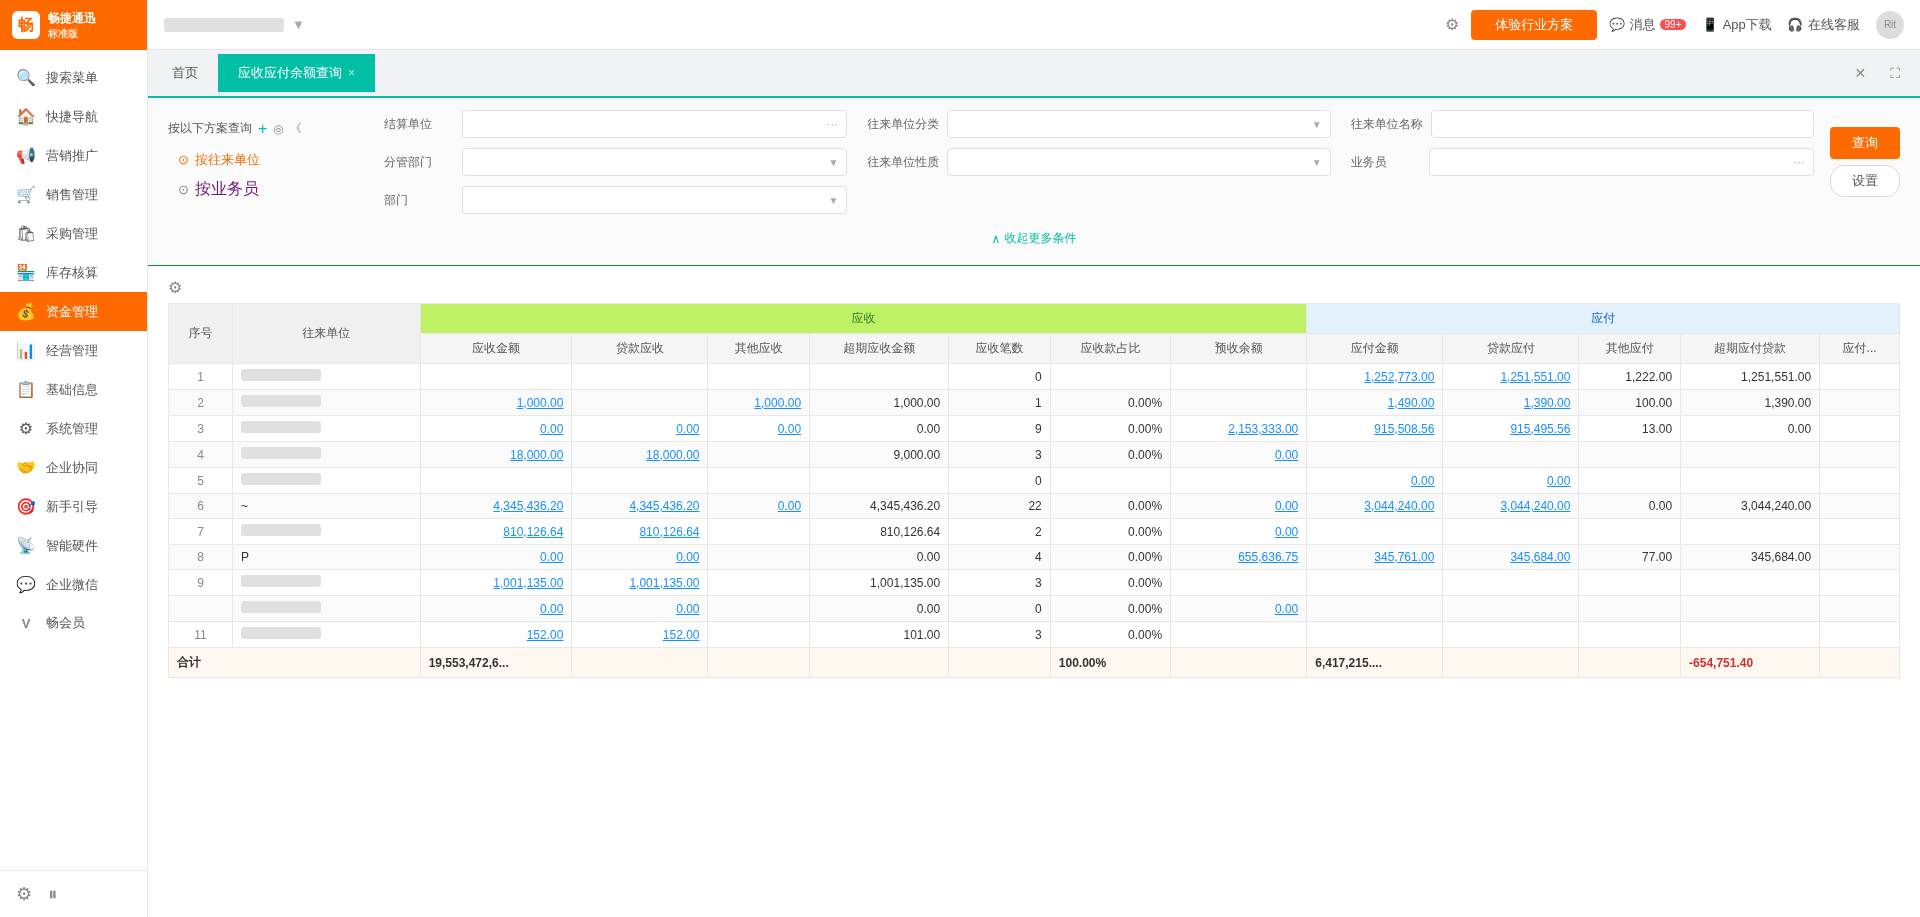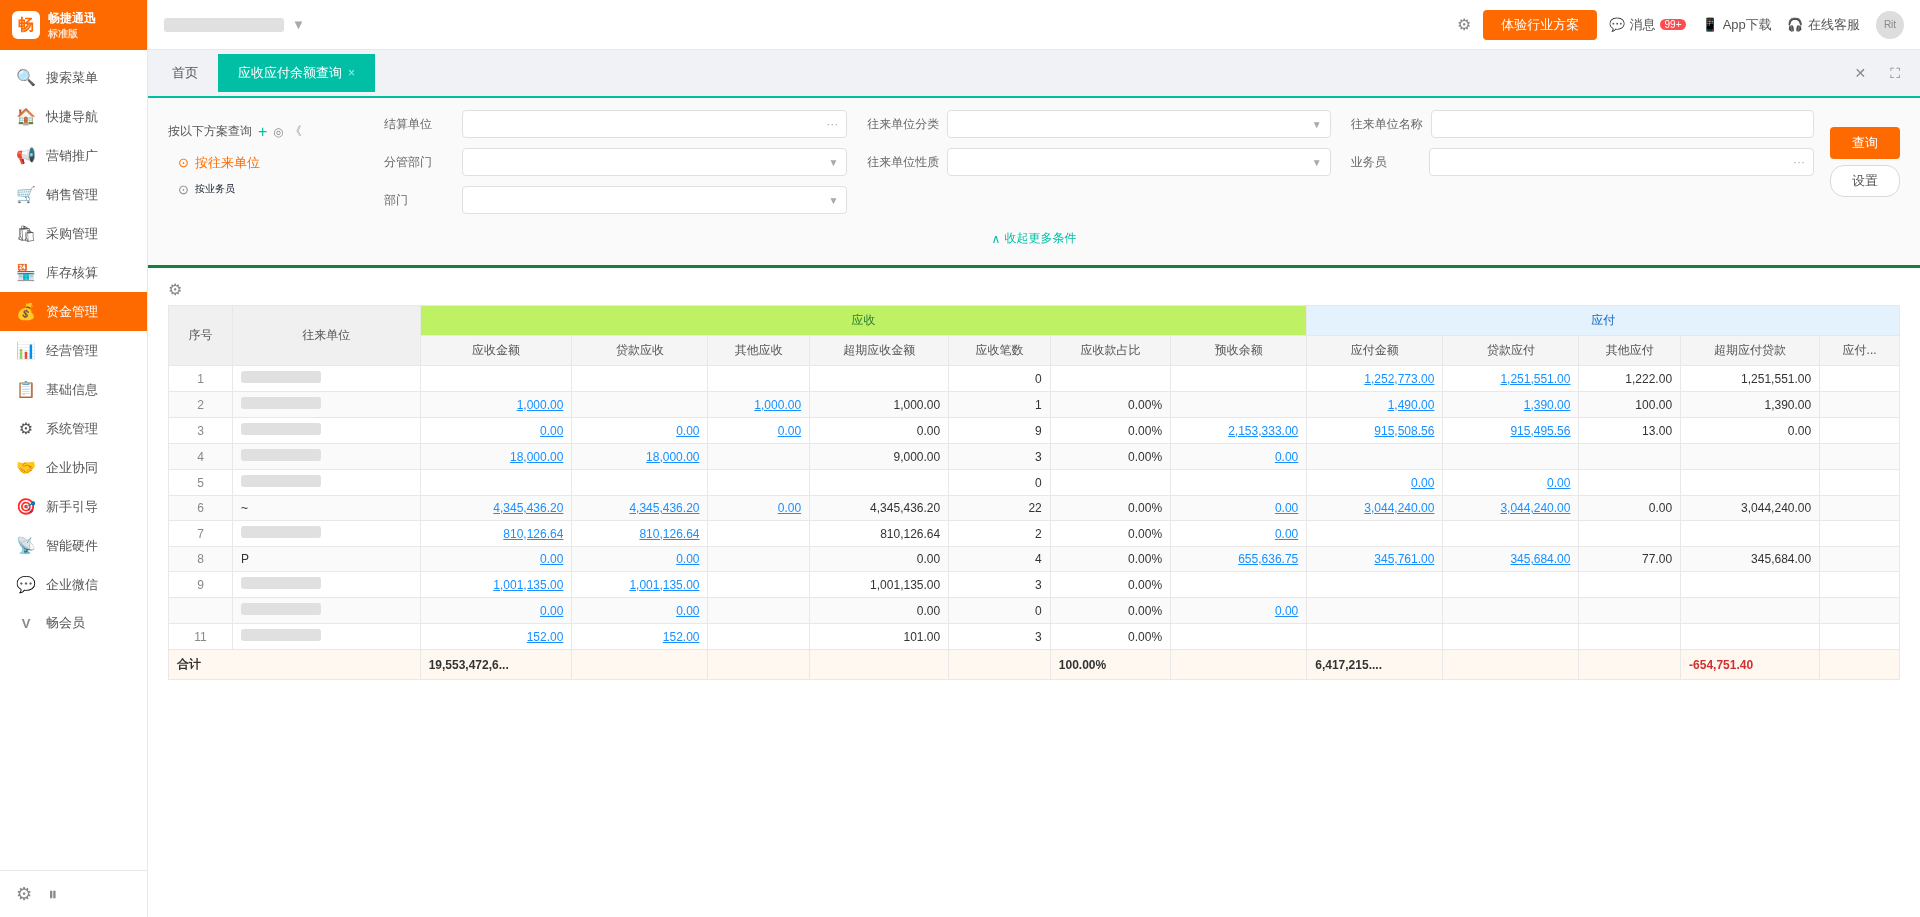--- a/index.html
+++ b/index.html
@@ -42,21 +42,21 @@
       display: flex; align-items: center; padding: 0 16px;
       z-index: 99; gap: 12px;
     }
     .header-breadcrumb {
       display: flex; align-items: center; gap: 8px; flex: 1;
       color: #aaa; font-size: 13px;
     }
     .header-gear { color: #888; cursor: pointer; font-size: 16px; }
     .header-btn-orange {
       background: #ff6a00; color: #fff; border: none;
-      padding: 6px 18px; border-radius: 4px; cursor: pointer; font-size: 13px;
+      padding: 6px 24px; border-radius: 4px; cursor: pointer; font-size: 13px;
     }
     .header-right {
       display: flex; align-items: center; gap: 16px; color: #555;
     }
     .header-right-item { display: flex; align-items: center; gap: 4px; cursor: pointer; font-size: 13px; }
     .badge {
       background: #ff4d4f; color: #fff; border-radius: 10px;
       font-size: 10px; padding: 0 5px; min-width: 18px; text-align: center;
     }
     .user-avatar {
@@ -102,21 +102,21 @@
     .page-title { font-size: 16px; font-weight: bold; color: #333; }
     .page-title-actions { display: flex; gap: 12px; }
     .action-btn {
       display: flex; align-items: center; gap: 4px; color: #00bfa5;
       cursor: pointer; font-size: 13px;
     }
 
     
     .filter-area {
       padding: 12px 20px; background: #fafafa;
-      border-bottom: 3px solid #15803d;
+      border-bottom: 1px solid #15803d;
     }
     .filter-row {
       display: flex; align-items: center; gap: 16px; margin-bottom: 10px;
     }
     .filter-side {
       display: flex; gap: 0; flex-direction: column;
       width: 200px; flex-shrink: 0;
     }
     .filter-side-header {
       display: flex; align-items: center; gap: 6px; margin-bottom: 8px;
@@ -325,21 +325,21 @@
             <span class="add-btn">+</span>
             <span style="color:#888;cursor:pointer;">◎</span>
             <span style="color:#888;cursor:pointer;">《</span>
           </div>
           <div class="filter-option active">
             <span style="color:#ff6a00;font-size:13px;">⊙</span>
             <span style="color:#ff6a00;font-size:13px;">按往来单位</span>
           </div>
           <div class="filter-option">
             <span style="color:#888;font-size:13px;">⊙</span>
-            <span style="color:#0f172a;font-size:10px;">按业务员</span>
+            <span style="color:#701a75;font-size:16px;">按业务员</span>
           </div>
         </div>
 
         <div class="filter-fields">
 
           <div class="field-group">
             <span class="field-label">结算单位</span>
             <div class="field-input">
               <span></span>
               <span class="dots">···</span>

